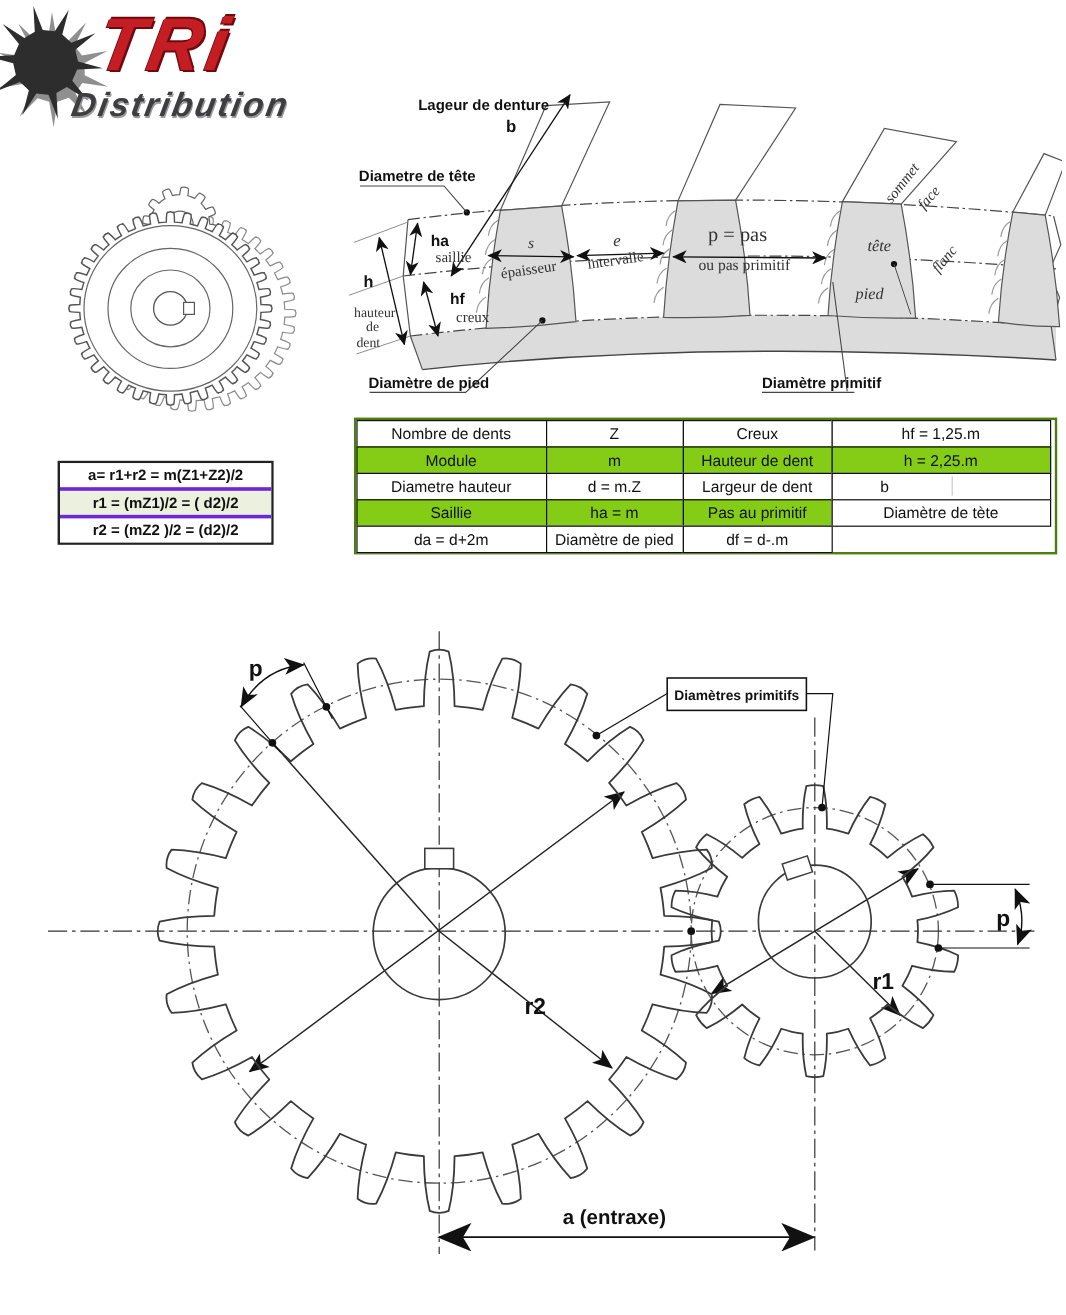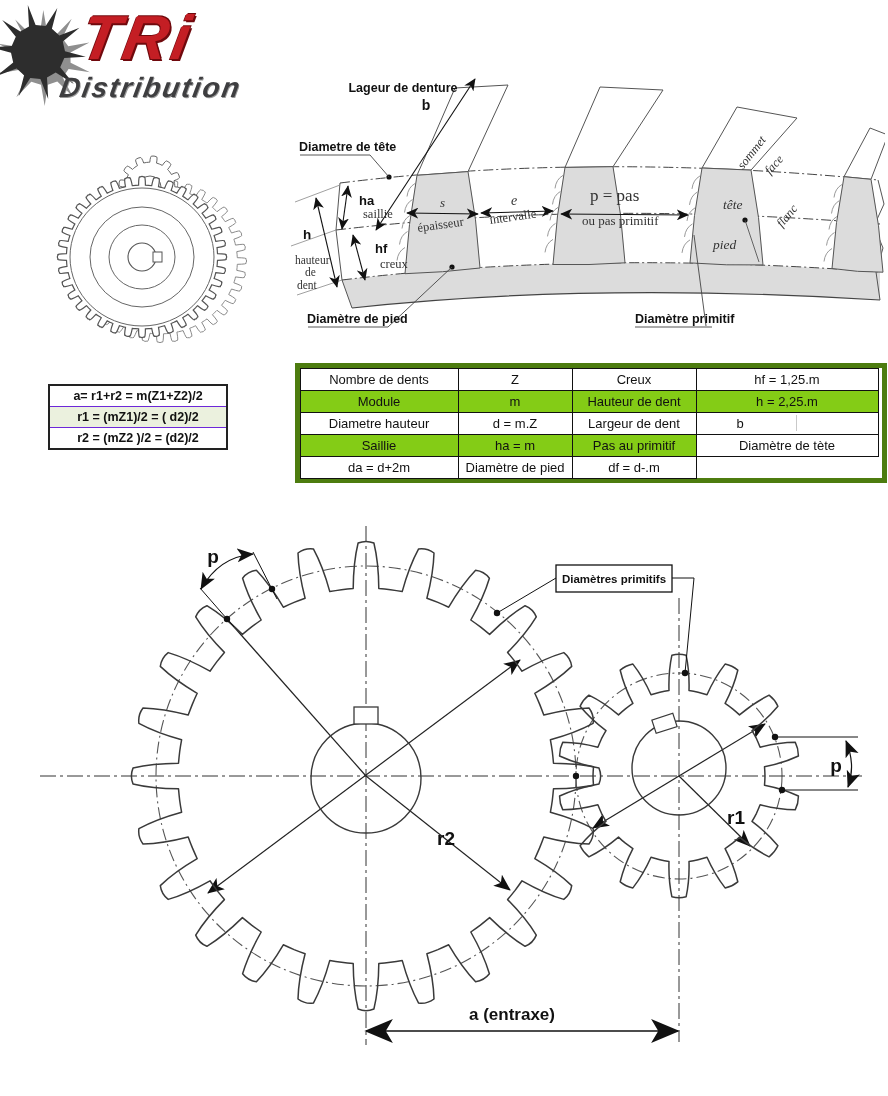--- a/index.html
+++ b/index.html
@@ -9,25 +9,25 @@
   
   .tri{position:absolute;left:82px;top:2px;font-style:italic;font-weight:900;font-size:62px;
        letter-spacing:4px;color:#c41e24;transform:skewX(-10deg);
        text-shadow:2px 2px 0 #70090d,-1px 1px 0 #70090d,1px -1px 0 #70090d;}
   .dist{position:absolute;left:60px;top:72px;font-style:italic;font-weight:700;font-size:28px;
         letter-spacing:2px;color:#3e3e40;transform:skewX(-10deg);
         text-shadow:1px 1px 0 #9a9a9a;}
   
   .fbox{position:absolute;left:48px;top:384px;width:176px;border:2px solid #222;}
   .frow{height:20px;display:flex;align-items:center;justify-content:center;
-        font-size:12.5px;font-weight:bold;border-top:1px solid #6d28d9;background:#fff;}
+        font-size:12.5px;font-weight:bold;border-top:3px solid #6d28d9;background:#fff;}
   .frow:first-child{border-top:none;text-align:center;}
   .frow.green{background:#ebf1de;}
   
-  .ptable{position:absolute;left:295px;top:363px;width:582px;border:5px solid #4d7c0f;
+  .ptable{position:absolute;left:295px;top:348px;width:582px;border:2px solid #4d7c0f;
           display:grid;grid-template-columns:158px 114px 124px 182px;}
   .pcell{height:21px;border:1px solid #111;margin:-0.5px;display:flex;align-items:center;
          justify-content:center;font-size:13px;background:#fff;position:relative;}
   .pcell.green{background:#84cc16;}
   .pcell.left-b{justify-content:flex-start;padding-left:40px;}
   .b-div{position:absolute;left:55%;top:12%;height:76%;width:1px;background:#c9c9c9;}
   
   text{font-family:"Liberation Sans",sans-serif;fill:#111;}
   .bld{font-weight:bold;}
   .ser{font-family:"Liberation Serif","DejaVu Serif",serif;fill:#333;}

